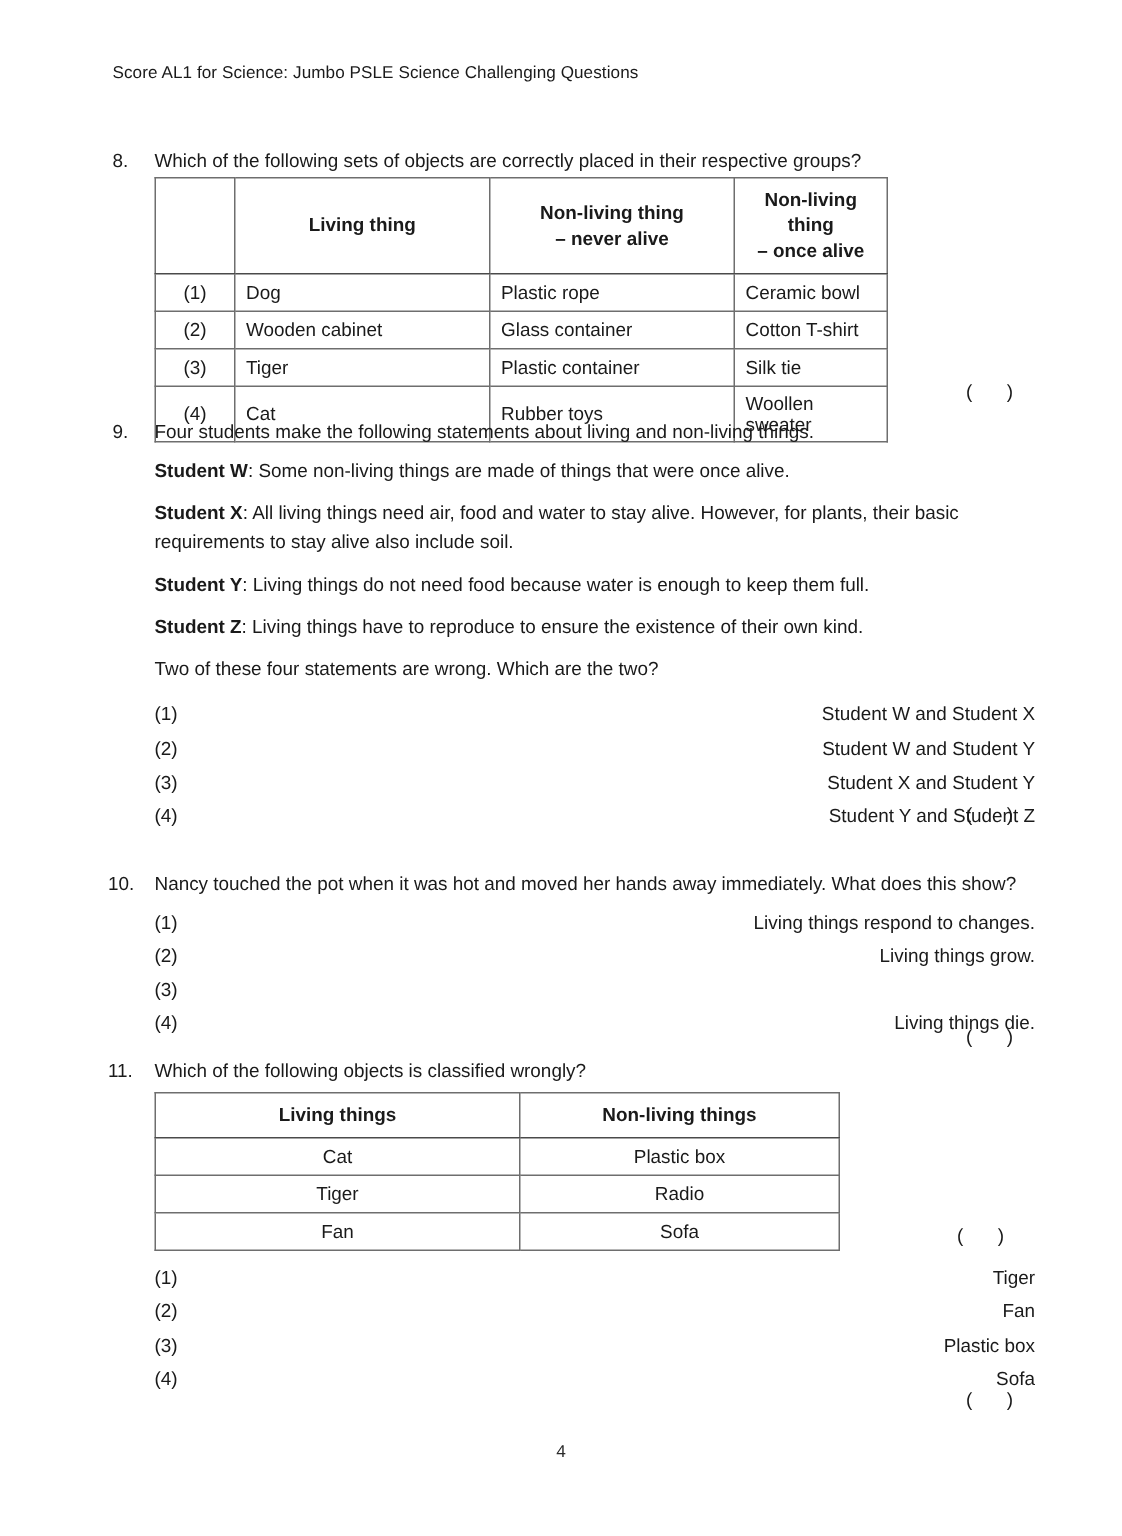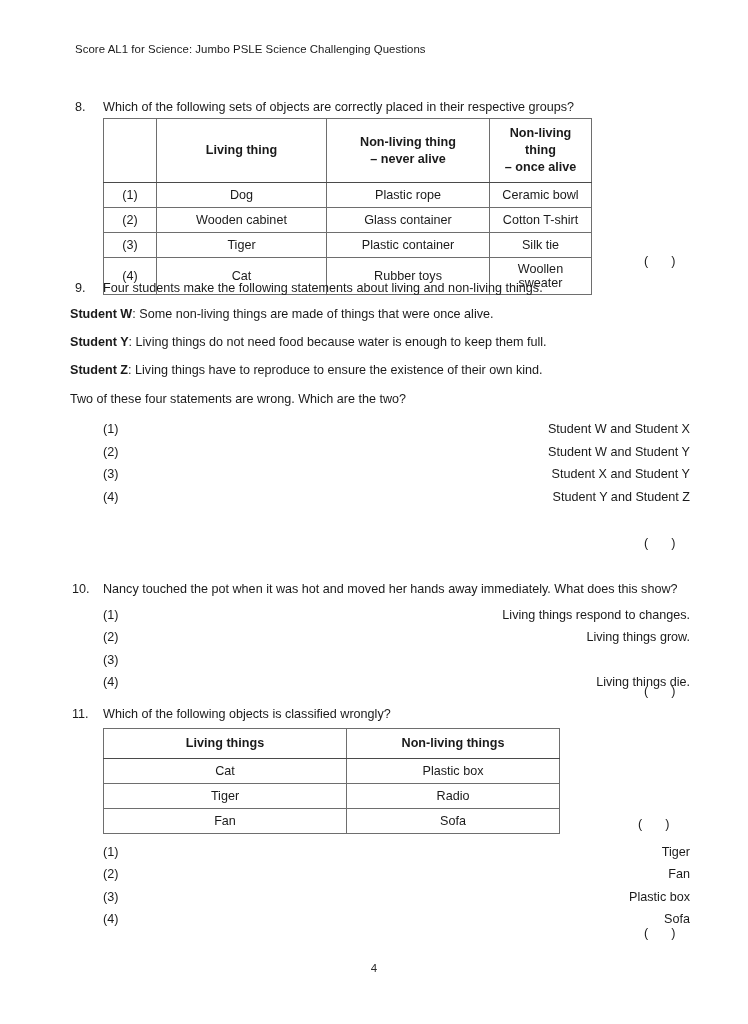--- a/index.html
+++ b/index.html
@@ -53,20 +53,21 @@
   }
   .qnum.wide {
     padding-left: 2px;
   }
   .qtext {
     flex: 1 1 auto;
   }
 
   
   .stmt {
+    margin-left: 33px;
     font-size: 12.6px;
     line-height: 1.52;
     margin-top: 9px;
   }
   .stmt.tight { margin-top: 7px; }
   .stmt b { font-weight: bold; }
 
   
   .opts {
     margin-left: 33px;
@@ -126,21 +127,21 @@
     width: 489px;
   }
   #table-q8 td.idx {
     text-align: center;
     width: 38px;
     padding-left: 2px;
     padding-right: 2px;
   }
   #table-q8 td {
     height: 16px;
-    text-align: center;
+    text-align: left;
   }
   #table-q8 thead th { height: 34px; }
 
   
   #table-q11 {
     position: absolute;
     left: 103px;
     top: 728px;
     width: 457px;
   }
@@ -226,20 +227,23 @@
   <div class="qblock" style="top:279px;">
     <div class="qline">
       <span class="qnum">9.</span>
       <span class="qtext">Four students make the following statements about living and non-living things.</span>
     </div>
 
     <div class="stmt tight">
       <b>Student W</b><span>: </span><span>Some non-living things are made of things that were once alive.</span>
     </div>
 
+    <div class="stmt">
+      <b>Student X</b><span>: </span><span>All living things need air, food and water to stay alive. However, for plants, their basic requirements to stay alive also include soil.</span>
+    </div>
 
     <div class="stmt">
       <b>Student Y</b><span>: </span><span>Living things do not need food because water is enough to keep them full.</span>
     </div>
 
     <div class="stmt">
       <b>Student Z</b><span>: </span><span>Living things have to reproduce to ensure the existence of their own kind.</span>
     </div>
 
     <div class="stmt">Two of these four statements are wrong. Which are the two?</div>

